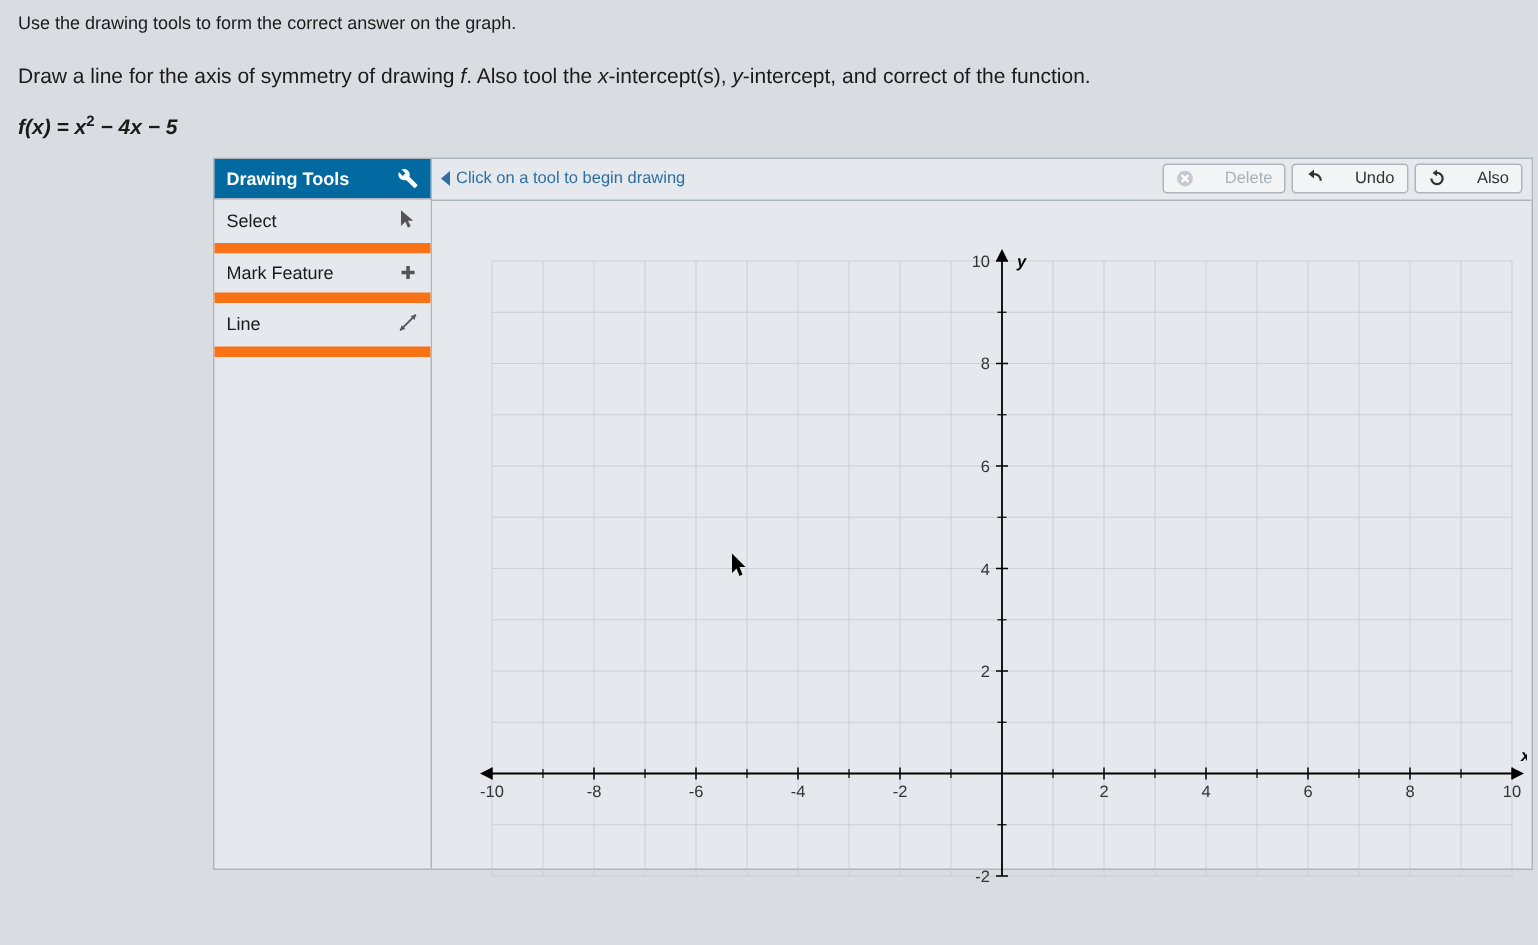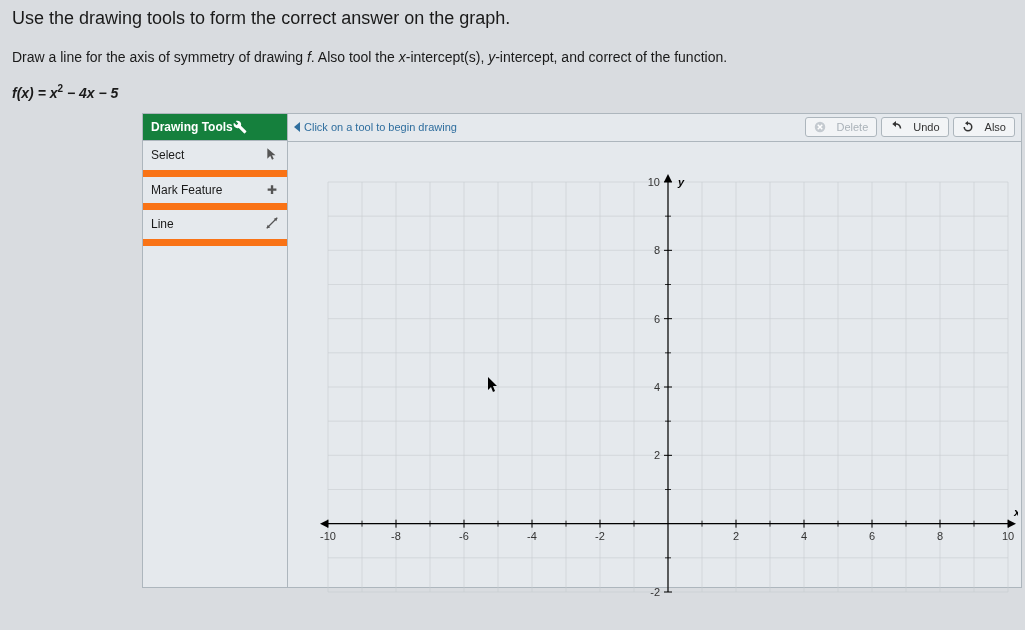--- a/index.html
+++ b/index.html
@@ -5,42 +5,42 @@
     * { box-sizing: border-box; margin: 0; padding: 0; }
     body {
       font-family: Arial, sans-serif;
       background: #d9dce0;
       width: 1025px;
       height: 630px;
       padding: 8px 12px;
       color: #1a1a1a;
       overflow: hidden;
     }
-    .instruction-1 { font-size: 18px; margin-bottom: 20px; }
+    .instruction-1 { font-size: 12px; margin-bottom: 20px; }
     .instruction-2 { font-size: 14px; margin-bottom: 18px; }
     .instruction-2 .italic { font-style: italic; }
     .formula { font-size: 14px; font-style: italic; margin-bottom: 12px; font-weight: bold; }
     .formula .sup { font-size: 10px; vertical-align: super; font-style: normal;}
     .workspace {
       display: flex;
       margin-left: 130px;
       border: 1px solid #adb6bd;
       background: #e5e9ed;
       width: 880px;
       height: 475px;
     }
     .tools-panel { width: 145px; flex-shrink: 0; border-right: 1px solid #adb6bd;}
     .tools-header {
-      background: #15803d;
+      background: #0369a1;
       color: #fff;
       font-size: 12px;
       font-weight: bold;
       padding: 6px 8px;
       display: flex;
-      justify-content: flex-start;
+      justify-content: space-between;
       align-items: center;
       border-bottom: 1px solid #adb6bd;
     }
     .tools-header .wrench { width: 14px; height: 14px; fill: #fff; }
     .tool-item {
       background: #e5e9ed;
       border-bottom: 7px solid #f97316;
       font-size: 12px;
       padding: 6px 8px;
       display: flex;
@@ -74,21 +74,21 @@
     }
     .action-btns { display: flex; padding-right: 6px; gap: 4px;}
     .action-btn {
       background: #f2f4f6;
       border: 1px solid #adb6bd;
       border-radius: 3px;
       font-size: 11px;
       padding: 3px 8px;
       display: flex;
       align-items: center;
-      gap: 11px;
+      gap: 21px;
       color: #333;
       cursor: pointer;
     }
     .action-btn.disabled { color: #aab2b9; cursor: default;}
     .action-btn svg { width: 12px; height: 12px; }
     .graph-container { flex: 1; position: relative; }
     .graph-svg { position: absolute; left: 30px; top: 30px; }
     .tick-label { font-size: 11px; fill: #333; }
     .axis-label { font-size: 11px; font-style: italic; font-weight: bold; fill: #000;}
     .cursor-pointer {

